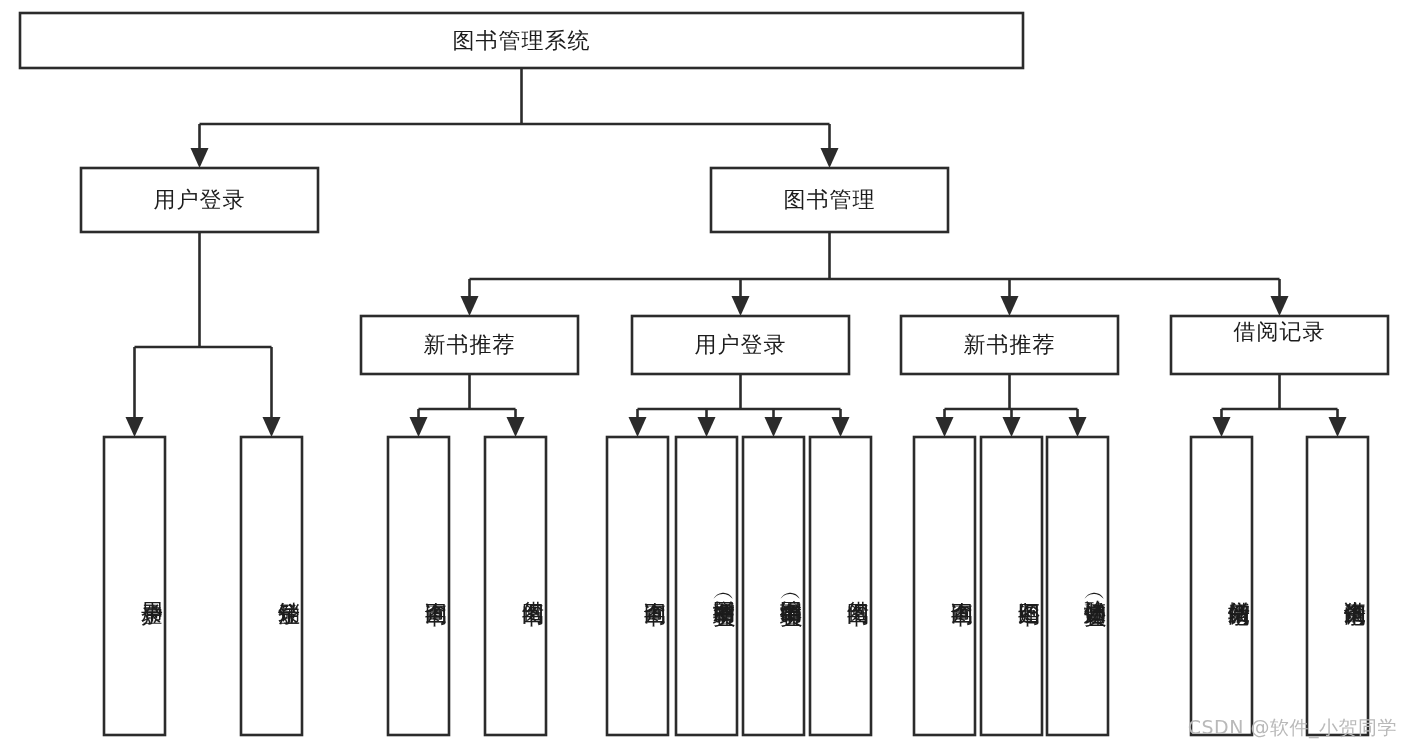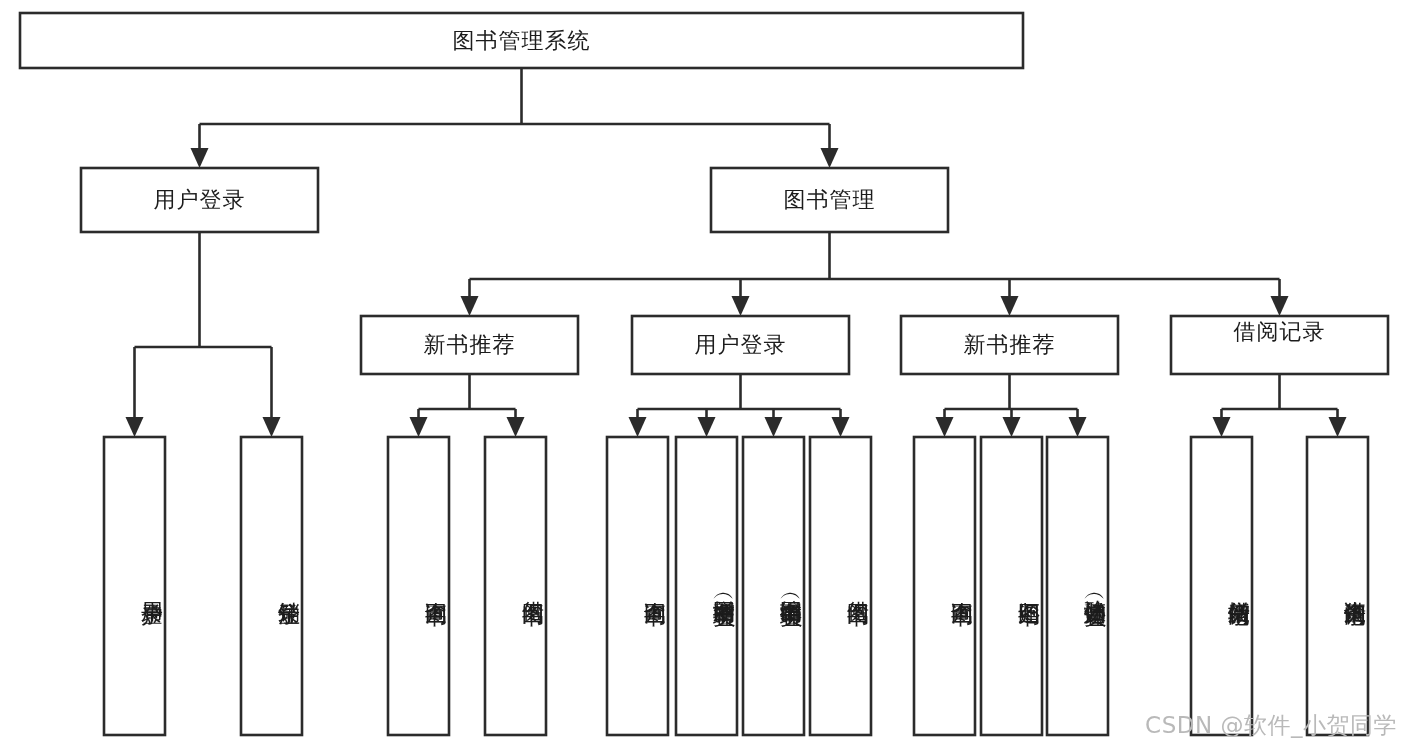--- a/index.html
+++ b/index.html
@@ -66,21 +66,21 @@
     color: #1c1c1c;
     letter-spacing: 1px;
     white-space: nowrap;
     pointer-events: none;
     font-family: "DejaVu Sans", "Liberation Sans", sans-serif;
   }
   #watermark {
     position: absolute;
     right: 8px;
     bottom: 6px;
-    font-size: 23px;
+    font-size: 19px;
     color: #b9b9b9;
     letter-spacing: 0.5px;
     font-family: "DejaVu Sans", "Liberation Sans", sans-serif;
     pointer-events: none;
   }
 </style>
 </head>
 <body>
 
 <div id="diagram-root">

